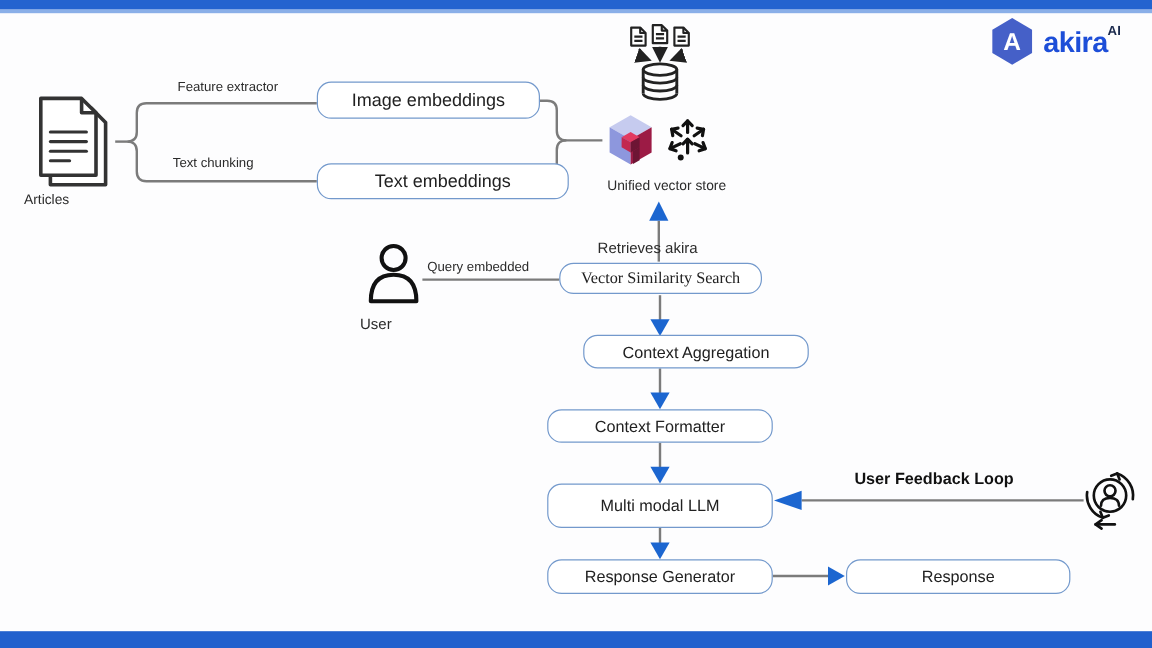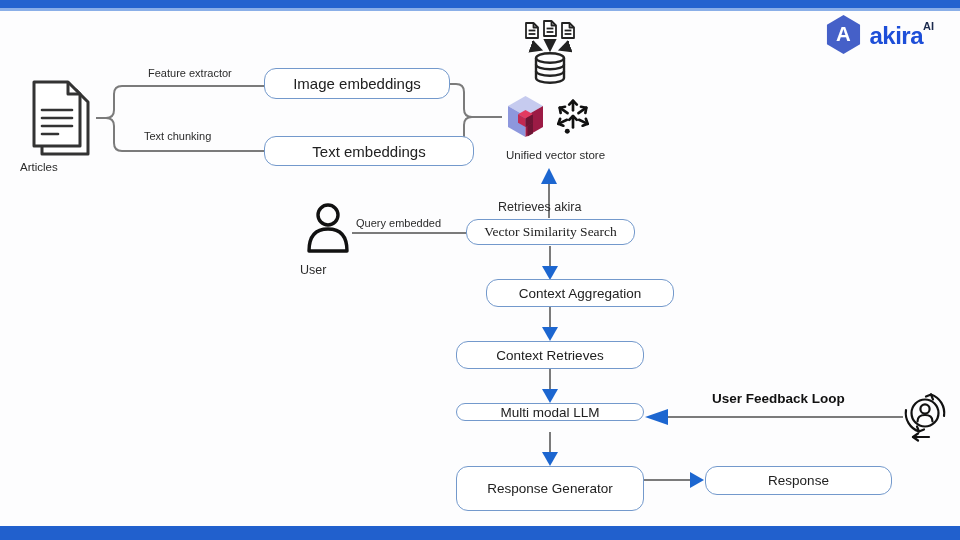--- a/index.html
+++ b/index.html
@@ -171,23 +171,23 @@
   <g stroke="#111" stroke-width="3.4" fill="none" stroke-linejoin="round">
     <circle cx="26" cy="13" r="10"></circle>
     <path d="M7 49 Q7 27 26 27 Q45 27 45 49 Z"></path>
   </g>
 </svg>
 <div class="abs lbl" style="left:300px;top:263px;width:54px;font-size:12.5px;">User</div>
 <div class="abs lbl" style="left:356px;top:217px;width:100px;">Query embedded</div>
 
 <div class="abs dbox" style="left:466px;top:219px;width:169px;height:26px;font-family:Liberation Serif, serif;">Vector Similarity Search</div>
 <div class="abs dbox" style="left:456px;top:279px;width:188px;height:28px;margin-left:30px;">Context Aggregation</div>
-<div class="abs dbox" style="left:456px;top:341px;width:188px;height:28px;">Context Retrieves</div>
-<div class="abs dbox" style="left:456px;top:403px;width:188px;height:18px;">Multi modal LLM</div>
-<div class="abs dbox" style="left:456px;top:466px;width:188px;height:45px;">Response Generator</div>
+<div class="abs dbox" style="left:456px;top:341px;width:188px;height:28px;">Context Formatter</div>
+<div class="abs dbox" style="left:456px;top:403px;width:188px;height:37px;">Multi modal LLM</div>
+<div class="abs dbox" style="left:456px;top:466px;width:188px;height:29px;">Response Generator</div>
 <div class="abs dbox" style="left:705px;top:466px;width:187px;height:29px;">Response</div>
 
 <div class="abs lbl bold" style="left:712px;top:391px;">User Feedback Loop</div>
 <svg class="abs" style="left:902px;top:390px;" width="46" height="52" viewBox="0 0 46 52">
   <g stroke="#111" stroke-width="2.2" fill="none" stroke-linecap="round" stroke-linejoin="round">
     <circle cx="23" cy="23" r="13.5"></circle>
     <circle cx="23" cy="19" r="4.6"></circle>
     <path d="M15.5 31.5 Q15.5 25 23 25 Q30.5 25 30.5 31.5"></path>
     <path d="M29 4.5 A19.5 19.5 0 0 1 42 26"></path>
     <polyline points="24,6.5 29,4.5 31,9.5"></polyline>

